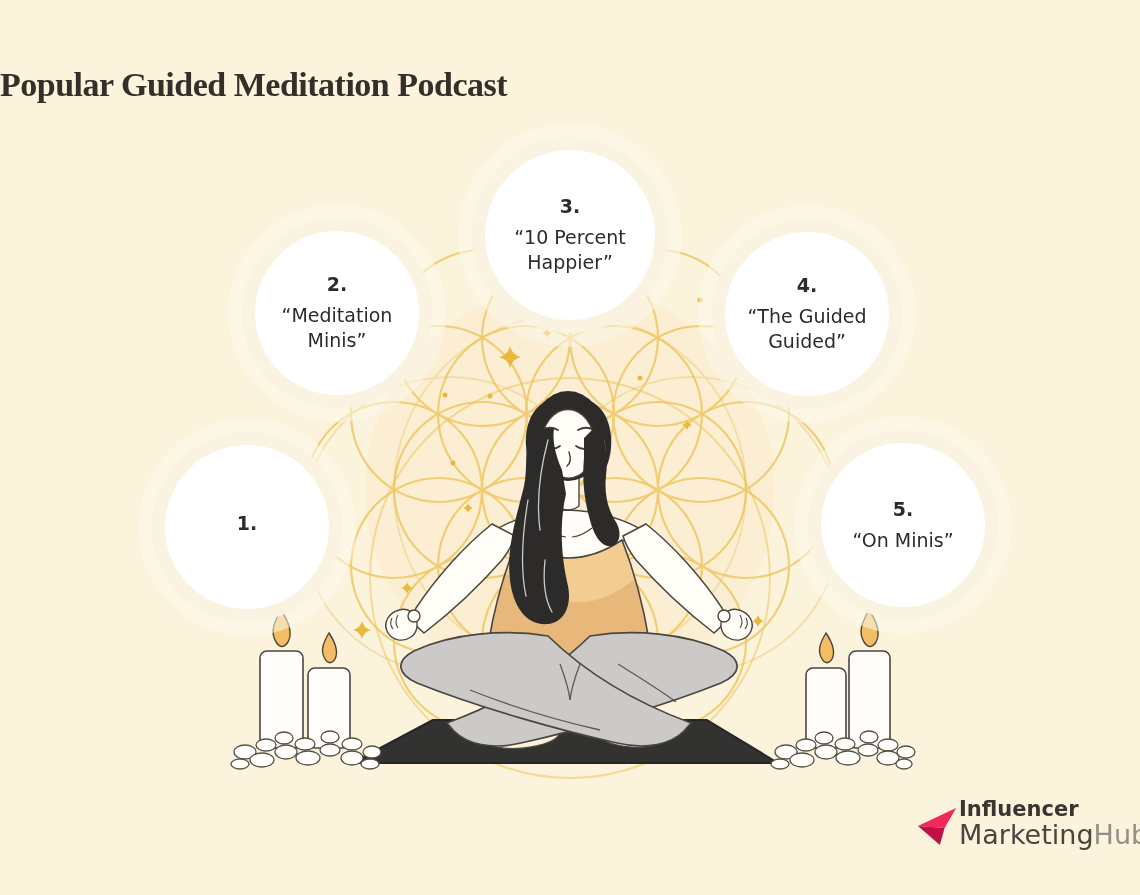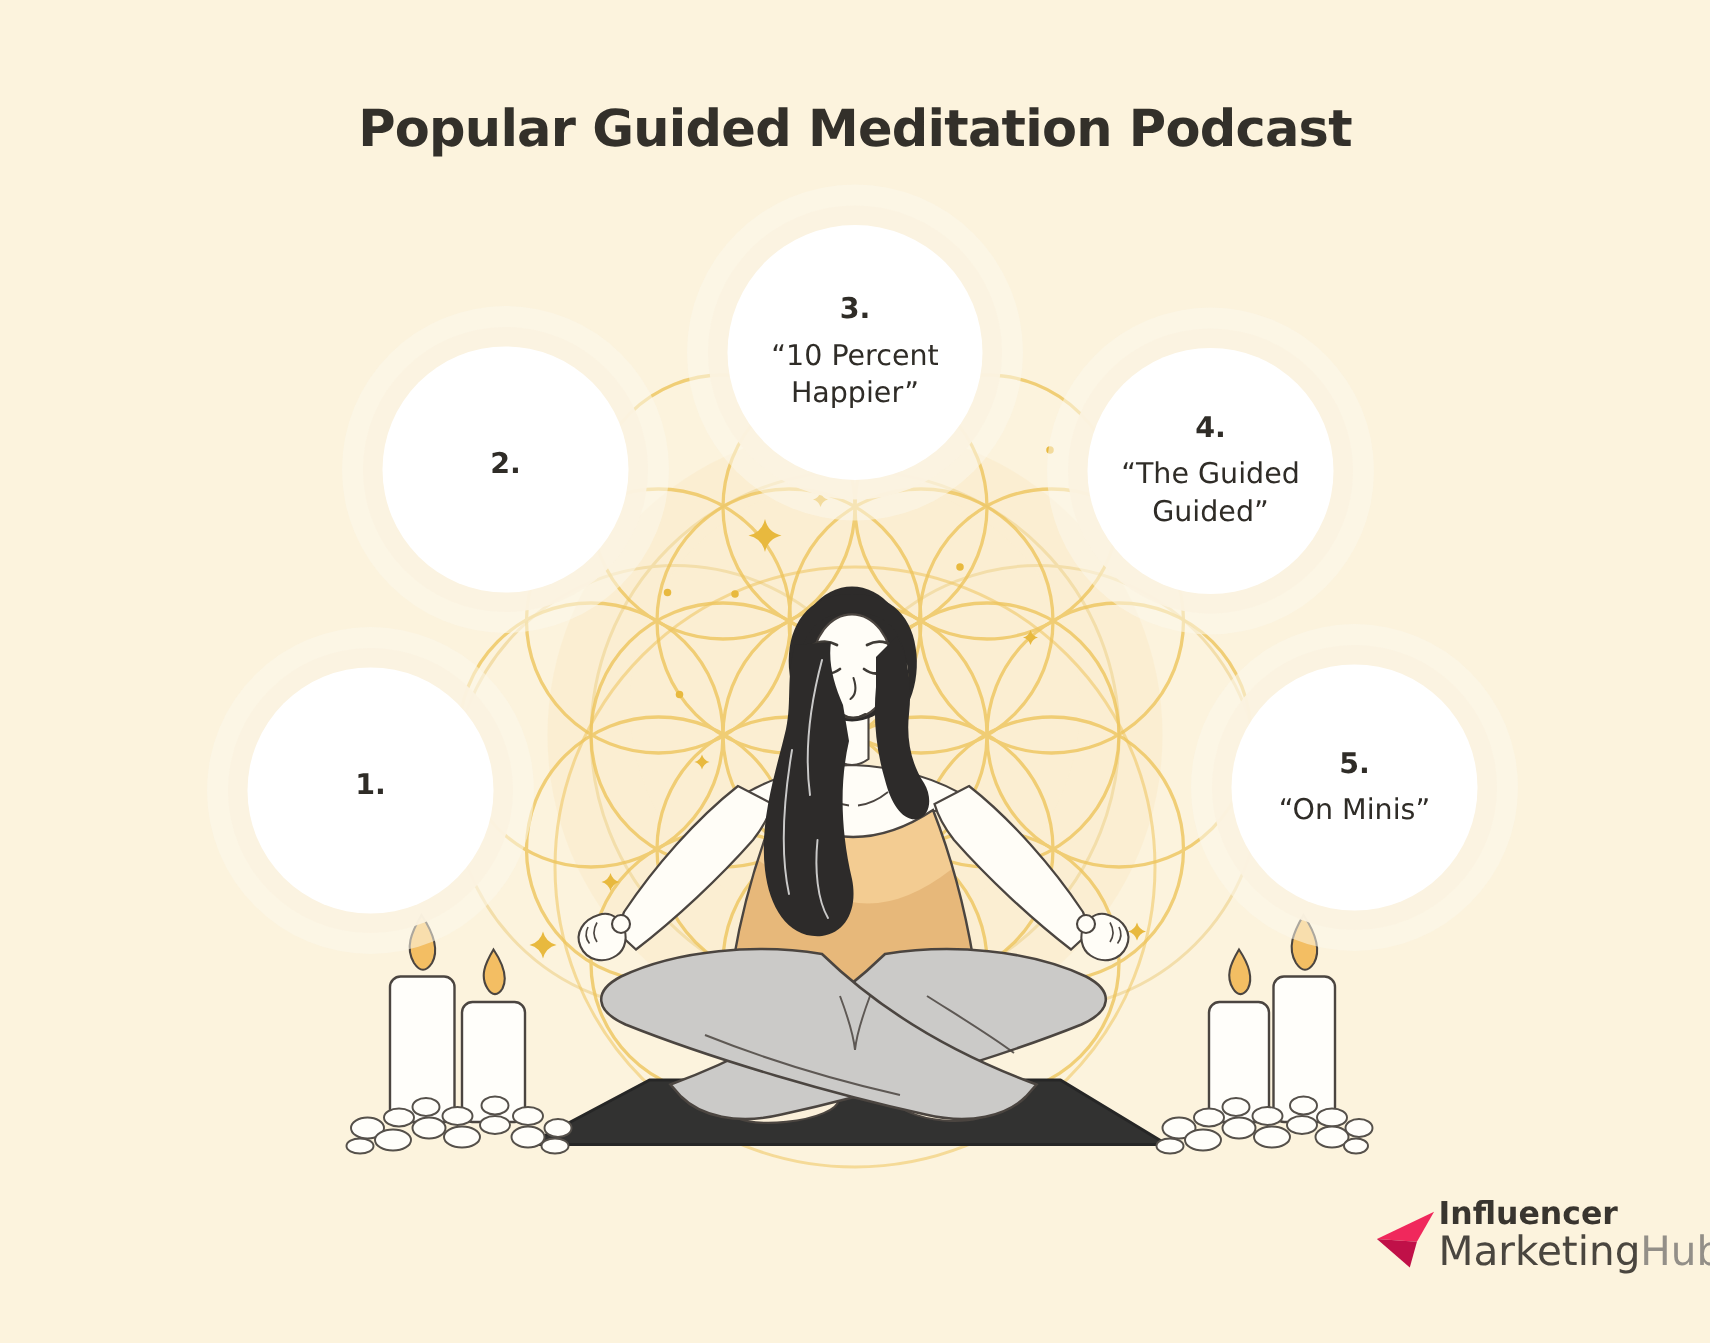--- a/index.html
+++ b/index.html
@@ -4,22 +4,23 @@
 <style>
   html,body{margin:0;padding:0;}
   body{
     width:1140px;height:895px;overflow:hidden;position:relative;
     background:#FCF3DD;
     font-family:"DejaVu Sans","Liberation Sans",sans-serif;
   }
   .stage{position:absolute;inset:0;}
   .title{
     position:absolute;top:66px;left:0;width:100%;margin:0;
-    text-align:center;font-size:34px;font-weight:bold;color:#33302A;
+    font-size:34px;font-weight:bold;color:#33302A;
     letter-spacing:-0.5px;
+    font-family:Liberation Serif, serif;
   }
   svg.illus{position:absolute;left:0;top:0;z-index:1;}
   .bubble{
     position:absolute;z-index:3;background:#FFFFFF;border-radius:50%;
     display:flex;flex-direction:column;align-items:center;justify-content:center;
     text-align:center;color:#2F2C27;
     box-shadow:0 0 0 13px rgba(251,242,224,0.95), 0 0 0 27px rgba(252,247,235,0.55);
   }
   .bubble .rank{font-size:19px;font-weight:bold;margin-bottom:8px;}
   .bubble .pname{font-size:19px;font-weight:normal;line-height:1.3;}
@@ -197,20 +198,24 @@
           <ellipse cx="904" cy="764" rx="8" ry="5"></ellipse>
       </g>
     </g>
   </svg>
 
   <div class="bubble bubble-1">
     <div class="rank">1.</div>
   </div>
   <div class="bubble bubble-2">
     <div class="rank">2.</div>
+    <div class="pname">
+      <div>“Meditation</div>
+      <div>Minis”</div>
+    </div>
   </div>
   <div class="bubble bubble-3">
     <div class="rank">3.</div>
     <div class="pname">
       <div>“10 Percent</div>
       <div>Happier”</div>
     </div>
   </div>
   <div class="bubble bubble-4">
     <div class="rank">4.</div>

